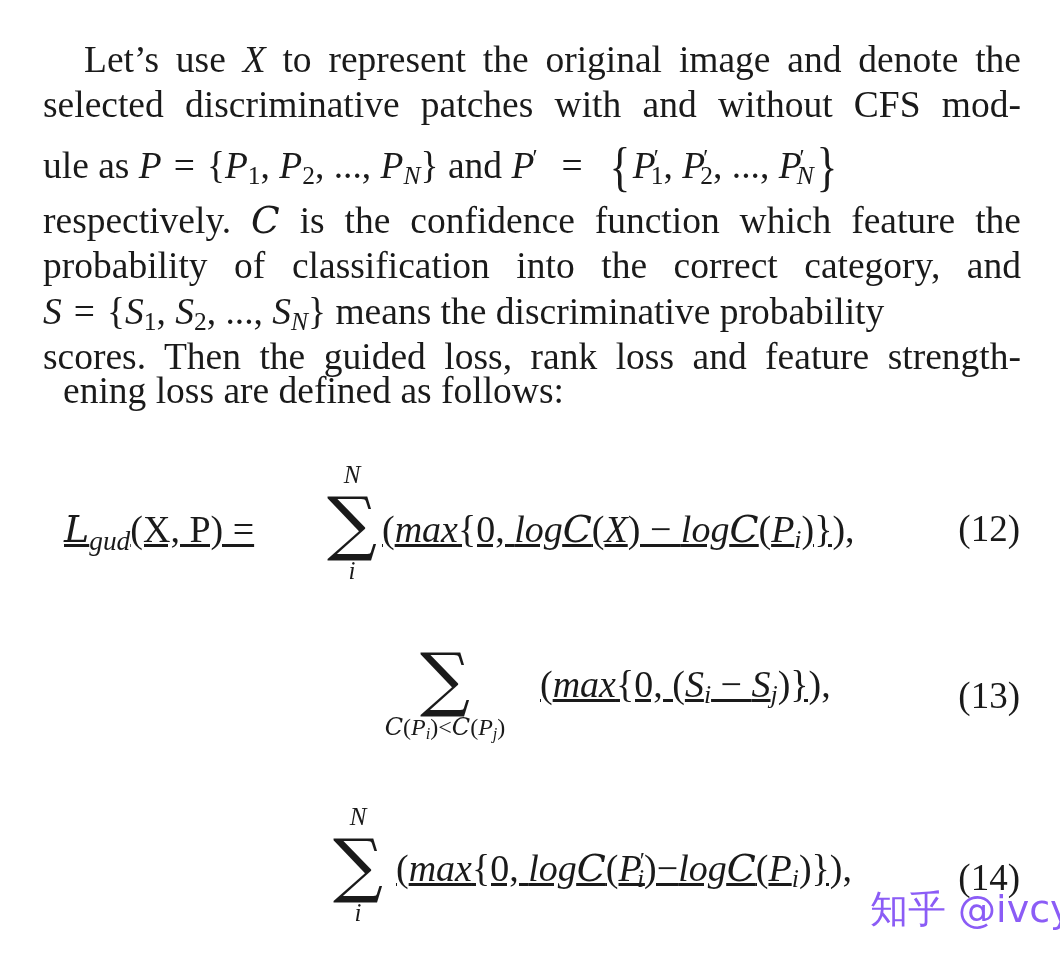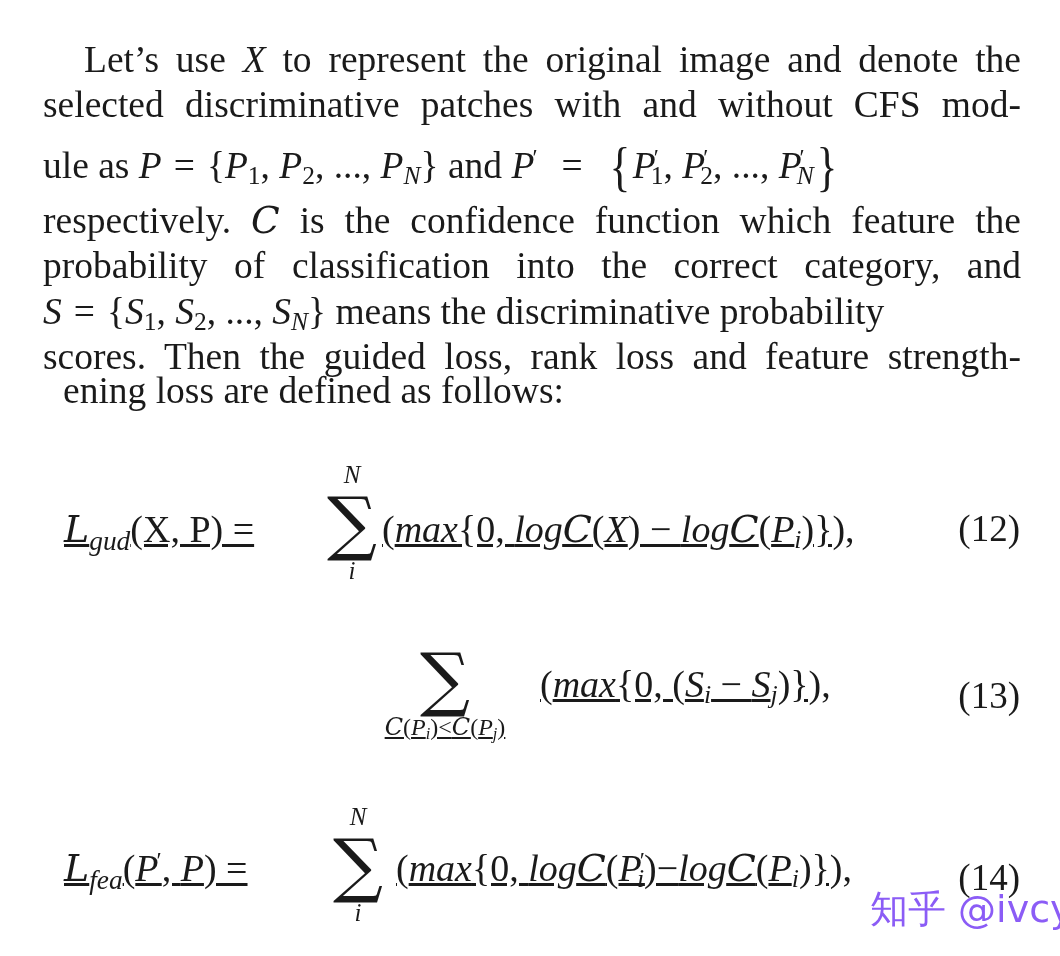--- a/index.html
+++ b/index.html
@@ -69,32 +69,29 @@
   </div>
   <div class="body m" style="left:382px; top:45px;">
     <span class="mr">(</span>max<span class="mr">{0, </span>log<span class="cal">C</span><span class="mr">(</span>X<span class="mr">) − </span>log<span class="cal">C</span><span class="mr">(</span>P<sub class="s">i</sub><span class="mr">)}),</span>
   </div>
   <div class="num" style="top:45px;">(12)</div>
 </div>
 
 <div class="eq" style="top:640px;">
   <div class="sum" style="left:350px; top:4px; width:190px;">
     <span class="sym mr">∑</span>
-    <span class="lo" style="font-size:24px;text-decoration:underline;"><span class="cal">C</span><span class="mr">(</span>P<sub class="s">i</sub><span class="mr">)&lt;</span><span class="cal">C</span><span class="mr">(</span>P<sub class="s">j</sub><span class="mr">)</span></span>
+    <span class="lo" style="font-size:24px;"><span class="cal">C</span><span class="mr">(</span>P<sub class="s">i</sub><span class="mr">)&lt;</span><span class="cal">C</span><span class="mr">(</span>P<sub class="s">j</sub><span class="mr">)</span></span>
   </div>
   <div class="body m" style="left:540px; top:22px;">
     <span class="mr">(</span>max<span class="mr">{0, (</span>S<sub class="s">i</sub><span class="mr"> − </span>S<sub class="s">j</sub><span class="mr">)}),</span>
   </div>
   <div class="num" style="top:22px;margin-top:12px;">(13)</div>
 </div>
 
 <div class="eq" style="top:804px;">
-  <div class="body m" style="left:64px; top:42px;">
-    <span class="cal">L</span><span class="Lsub">fea</span><span class="mr">(</span>P<sup class="p mr">′</sup><span class="mr">, </span>P<span class="mr">) =</span>
-  </div>
   <div class="sum" style="left:324px; top:0px; width:68px;">
     <span class="up">N</span>
     <span class="sym mr">∑</span>
     <span class="lo">i</span>
   </div>
   <div class="body m" style="left:396px; top:42px;">
     <span class="mr">(</span>max<span class="mr">{0, </span>log<span class="cal">C</span><span class="mr">(</span>P<sup class="p mr">′</sup><sub class="s" style="margin-left:-8px;">i</sub><span class="mr">)−</span>log<span class="cal">C</span><span class="mr">(</span>P<sub class="s">i</sub><span class="mr">)}),</span>
   </div>
   <div class="num" style="top:52px;">(14)</div>
 </div>

